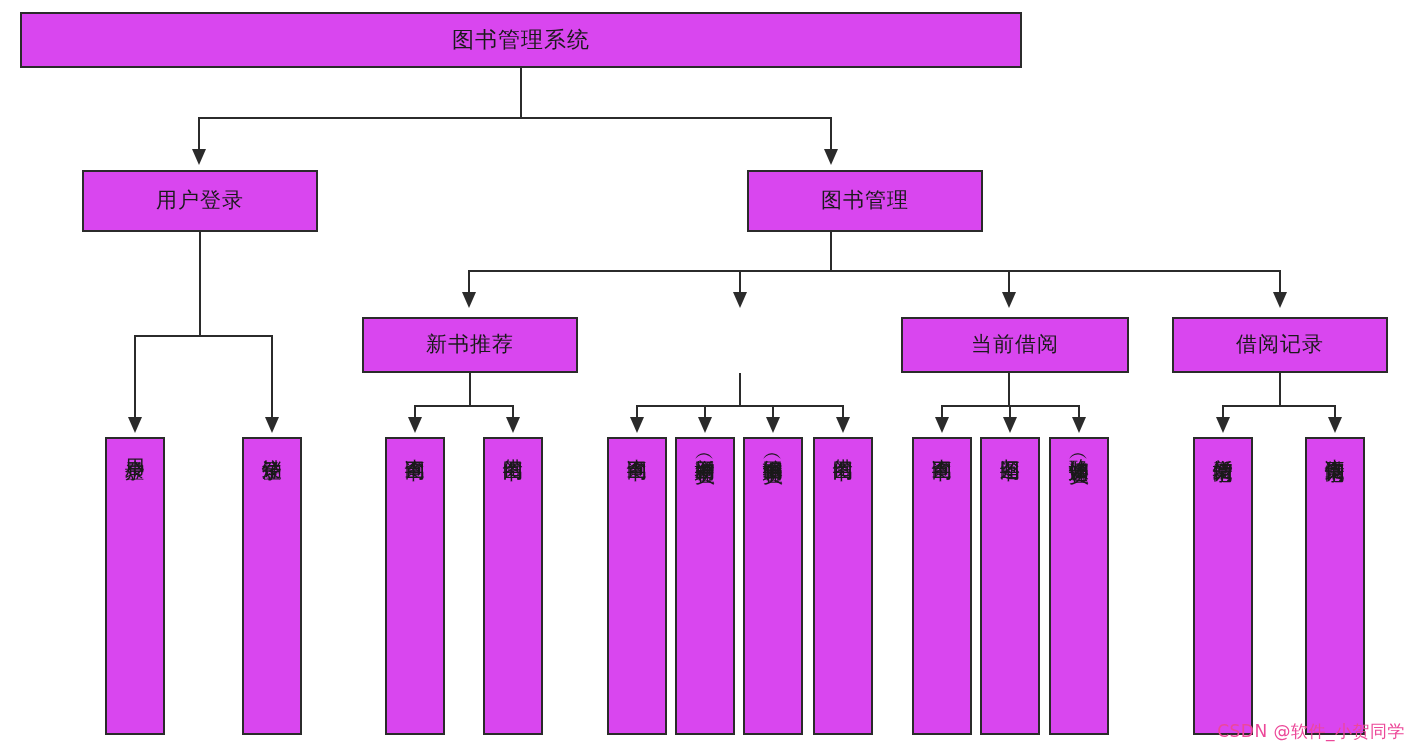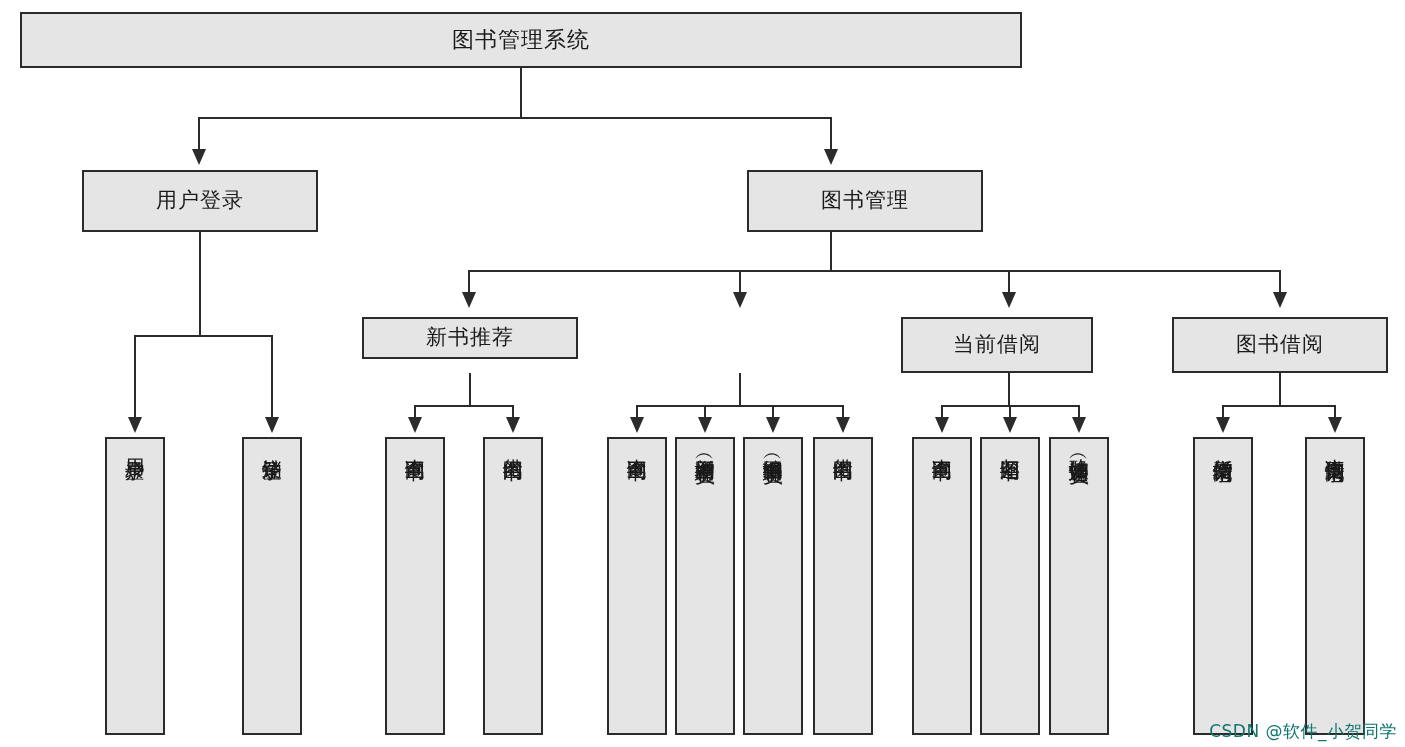--- a/index.html
+++ b/index.html
@@ -13,21 +13,21 @@
     height: 747px;
     background: #ffffff;
     font-family: "DejaVu Sans", "Liberation Sans", sans-serif;
     overflow: hidden;
   }
   
   .node {
     position: absolute;
     box-sizing: border-box;
     border: 2px solid #2b2b2b;
-    background: #e5e5e5;
+    background: #d946ef;
     display: flex;
     align-items: center;
     justify-content: center;
     color: #1a1a1a;
   }
   .node.horiz {
     font-size: 21px;
     letter-spacing: 1px;
     line-height: 1.2;
   }
@@ -62,24 +62,24 @@
     position: absolute;
     width: 0;
     height: 0;
     border-left: 7px solid transparent;
     border-right: 7px solid transparent;
     border-top: 16px solid #2b2b2b;
   }
   
   .watermark {
     position: absolute;
-    right: 8px;
+    right: 0;
     bottom: 4px;
     font-size: 17px;
-    color: #0f766e;
+    color: #ec4899;
     letter-spacing: 0.5px;
     white-space: nowrap;
   }
 </style>
 </head>
 <body>
 
 <div id="canvas">
 
   <div class="node horiz root" style="left:20px; top:12px; width:1002px; height:56px;">
@@ -111,28 +111,28 @@
   <div class="conn hline" style="left:468px; top:270px; width:812px; height:2px;"></div>
   <div class="conn vline" style="left:468px; top:270px; width:2px; height:24px;"></div>
   <div class="arrow" style="left:462px; top:292px;"></div>
   <div class="conn vline" style="left:739px; top:270px; width:2px; height:24px;"></div>
   <div class="arrow" style="left:733px; top:292px;"></div>
   <div class="conn vline" style="left:1008px; top:270px; width:2px; height:24px;"></div>
   <div class="arrow" style="left:1002px; top:292px;"></div>
   <div class="conn vline" style="left:1279px; top:270px; width:2px; height:24px;"></div>
   <div class="arrow" style="left:1273px; top:292px;"></div>
 
-  <div class="node horiz" style="left:362px; top:317px; width:216px; height:42px;">
+  <div class="node horiz" style="left:362px; top:317px; width:216px; height:56px;">
     <span>新书推荐</span>
   </div>
-  <div class="node horiz" style="left:901px; top:317px; width:192px; height:56px;">
+  <div class="node horiz" style="left:901px; top:317px; width:228px; height:56px;">
     <span>当前借阅</span>
   </div>
   <div class="node horiz" style="left:1172px; top:317px; width:216px; height:56px;">
-    <span>图书借阅</span>
+    <span>借阅记录</span>
   </div>
 
   <div class="conn vline" style="left:469px; top:373px; width:2px; height:32px;"></div>
   <div class="conn hline" style="left:414px; top:405px; width:100px; height:2px;"></div>
   <div class="conn vline" style="left:414px; top:405px; width:2px; height:14px;"></div>
   <div class="arrow" style="left:408px; top:417px;"></div>
   <div class="conn vline" style="left:512px; top:405px; width:2px; height:14px;"></div>
   <div class="arrow" style="left:506px; top:417px;"></div>
 
   <div class="conn vline" style="left:739px; top:373px; width:2px; height:32px;"></div>

